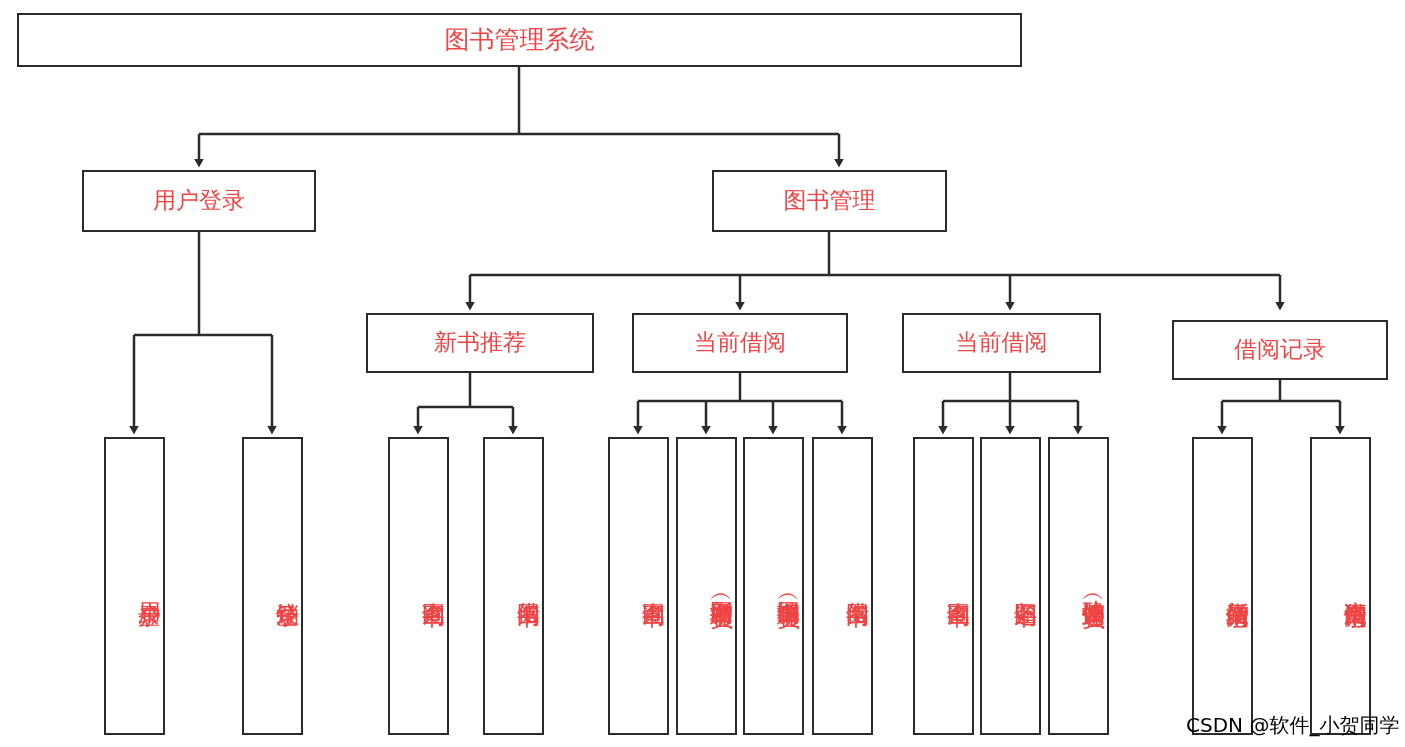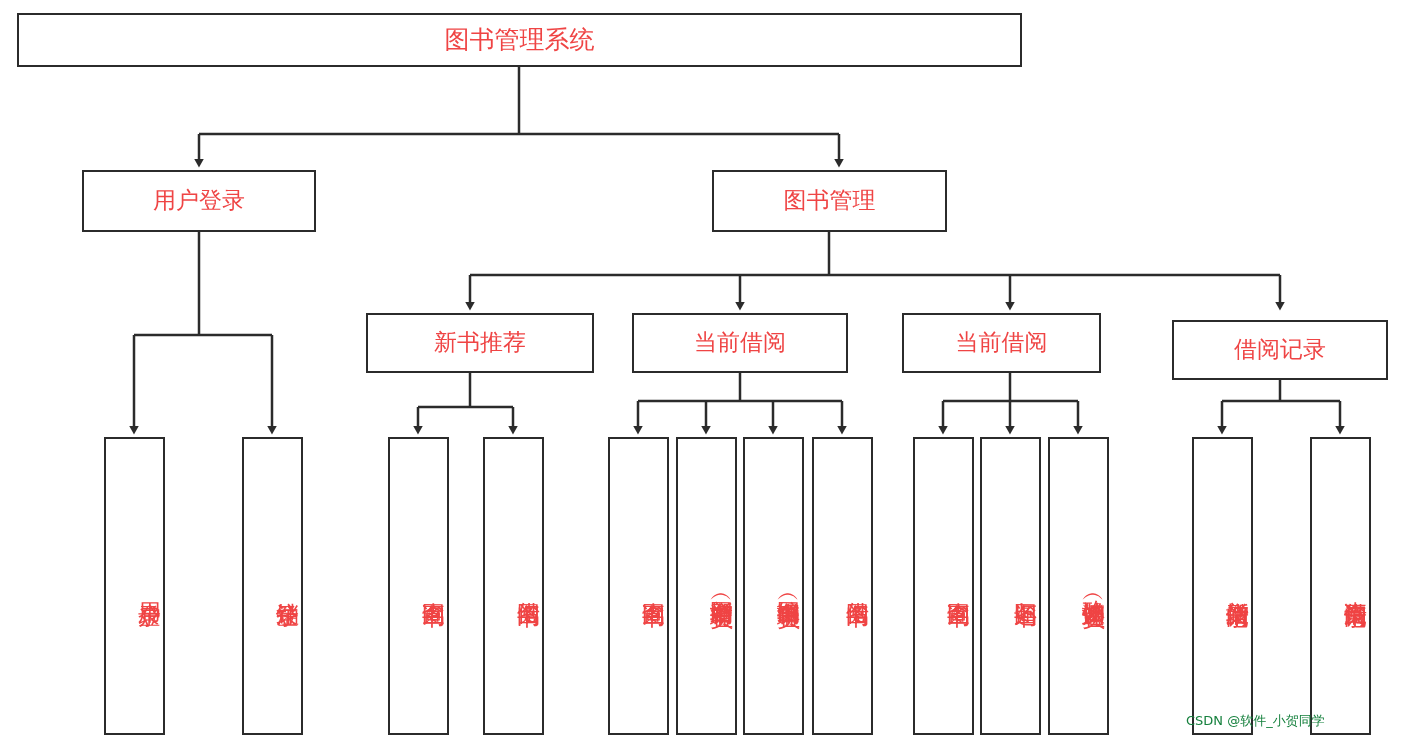--- a/index.html
+++ b/index.html
@@ -52,22 +52,22 @@
     align-items: flex-start;
     justify-content: center;
   }
   .leaf-text {
     display: block;
   }
   #watermark {
     position: absolute;
     left: 1186px;
     top: 712px;
-    font-size: 13px;
-    color: #15803d;
+    font-size: 20px;
+    color: #000000;
     white-space: nowrap;
     font-family: "DejaVu Sans", "Liberation Sans", sans-serif;
   }
 </style>
 </head>
 <body>
 
 <div id="canvas">
 
   <svg id="wires" viewBox="0 0 1405 747">

